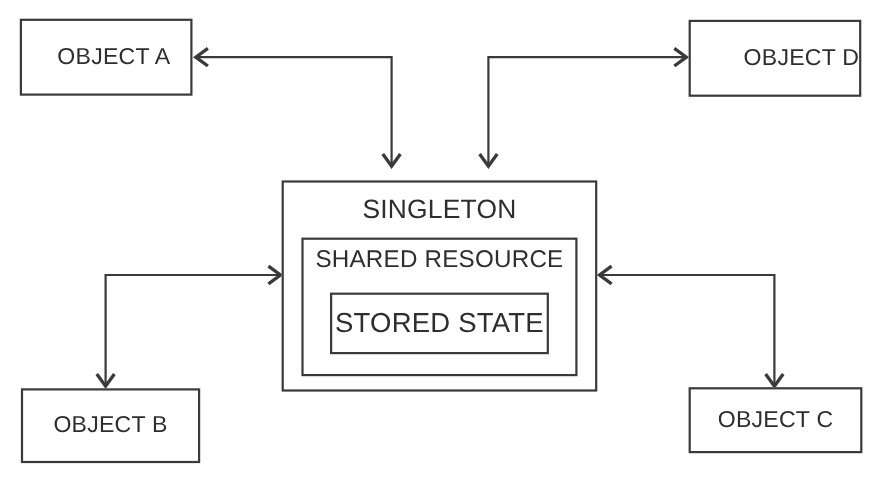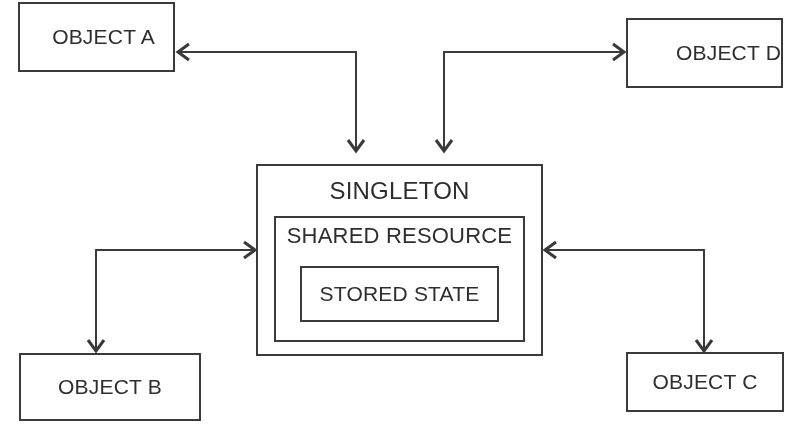--- a/index.html
+++ b/index.html
@@ -34,23 +34,23 @@
     border: 2px solid #3a3a3a;
     background: #ffffff;
     box-sizing: border-box;
     display: flex;
     align-items: center;
     justify-content: center;
     font-size: 21px;
     letter-spacing: 0.2px;
     white-space: nowrap;
   }
-  #object-a { left: 18px;  top: 2px;  width: 157px; height: 70px; padding-left: 14px; }
+  #object-a { left: 18px;  top: 17px;  width: 157px; height: 70px; padding-left: 14px; }
   #object-d { left: 626px; top: 18px;  width: 157px; height: 70px; padding-left: 48px; }
-  #object-b { left: 19px;  top: 353px; width: 182px; height: 68px; }
+  #object-b { left: 19px;  top: 353px; width: 163px; height: 68px; }
   #object-c { left: 626px; top: 352px; width: 158px; height: 60px; }
   #singleton {
     left: 256px; top: 164px; width: 287px; height: 192px;
     display: block;
   }
   .singleton-label {
     height: 50px;
     display: flex;
     align-items: center;
     justify-content: center;
@@ -75,21 +75,21 @@
   }
   #stored-state {
     position: absolute;
     left: 24px; top: 48px; width: 199px; height: 56px;
     border: 2px solid #3a3a3a;
     box-sizing: border-box;
     background: #ffffff;
     display: flex;
     align-items: center;
     justify-content: center;
-    font-size: 21px;
+    font-size: 25px;
     letter-spacing: 0.2px;
     white-space: nowrap;
   }
 </style>
 </head>
 <body>
 
 <div class="stage">
 
   <svg class="connectors" viewBox="0 0 800 440" xmlns="http://www.w3.org/2000/svg">

